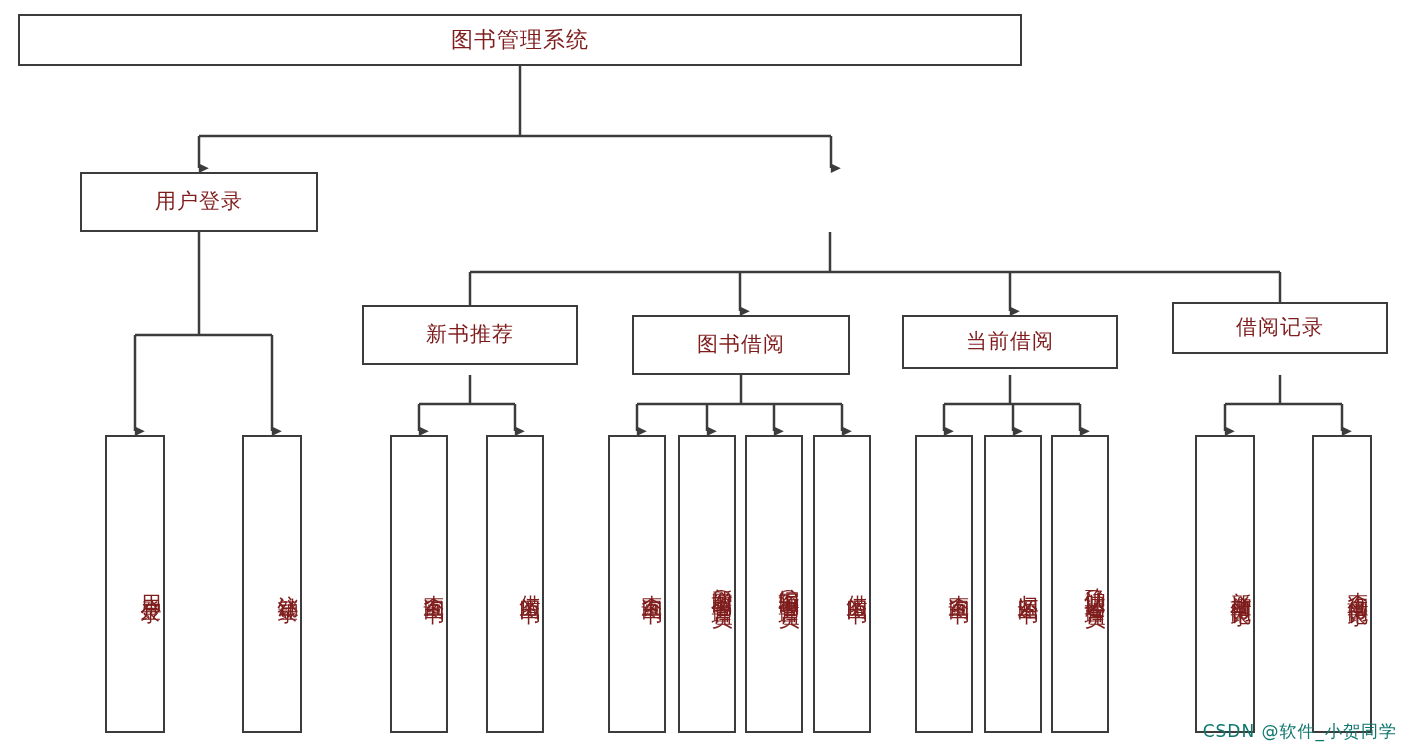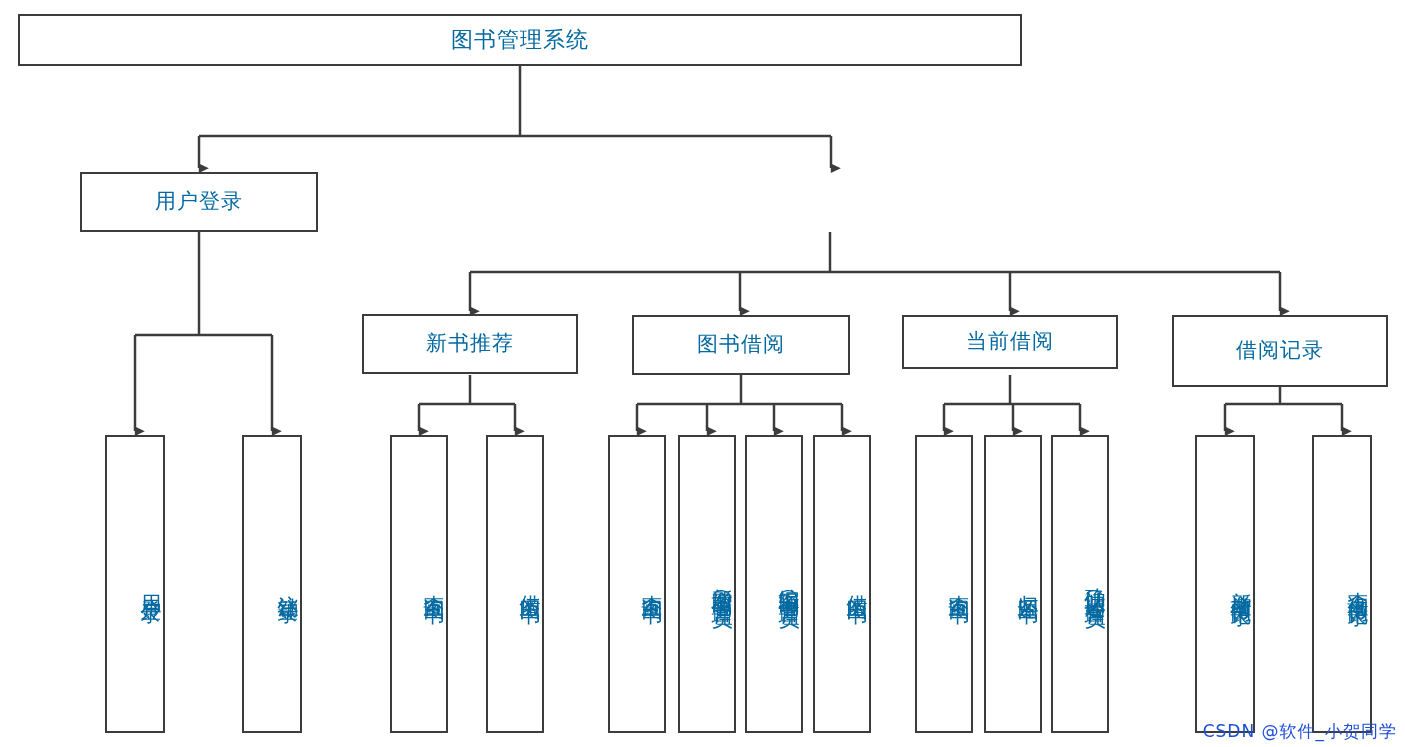--- a/index.html
+++ b/index.html
@@ -13,21 +13,21 @@
   #diagram{position:relative;width:1405px;height:747px;}
   #wires{position:absolute;left:0;top:0;width:1405px;height:747px;}
   .node{
     position:absolute;
     box-sizing:border-box;
     background:#ffffff;
     border:2.5px solid #3c3c3c;
     display:flex;
     align-items:center;
     justify-content:center;
-    color:#0369a1;
+    color:#7f1d1d;
   }
   .node.h{
     font-size:21px;
     letter-spacing:1px;
     line-height:1.2;
   }
   .node.root{font-size:22px;}
   .node.v{
     font-size:21px;
     writing-mode:vertical-rl;
@@ -41,21 +41,21 @@
   }
   .node.v .vtext{
     writing-mode:vertical-rl;
     text-orientation:upright;
   }
   .watermark{
     position:absolute;
     right:8px;
     bottom:4px;
     font-size:17px;
-    color:#1d4ed8;
+    color:#0f766e;
     letter-spacing:1px;
     white-space:nowrap;
     pointer-events:none;
   }
 </style>
 </head>
 <body>
 
 <div id="diagram">
   <svg id="wires" viewBox="0 0 1405 747" xmlns="http://www.w3.org/2000/svg">
@@ -109,30 +109,30 @@
   </svg>
 
   <div class="node h root" style="left:18px;top:14px;width:1004px;height:52px;">
     <span>图书管理系统</span>
   </div>
 
   <div class="node h" style="left:80px;top:172px;width:238px;height:60px;">
     <span>用户登录</span>
   </div>
 
-  <div class="node h" style="left:362px;top:314px;width:216px;height:60px;justify-content:center;">
+  <div class="node h" style="left:362px;top:305px;width:216px;height:60px;justify-content:center;">
     <span>新书推荐</span>
   </div>
   <div class="node h" style="left:632px;top:315px;width:218px;height:60px;">
     <span>图书借阅</span>
   </div>
   <div class="node h" style="left:902px;top:315px;width:216px;height:54px;">
     <span>当前借阅</span>
   </div>
-  <div class="node h" style="left:1172px;top:315px;width:216px;height:72px;">
+  <div class="node h" style="left:1172px;top:302px;width:216px;height:52px;">
     <span>借阅记录</span>
   </div>
 
   <div class="node v" style="left:105px;top:435px;width:60px;height:298px;">
     <span class="vtext">用户登录</span>
   </div>
   <div class="node v" style="left:242px;top:435px;width:60px;height:298px;">
     <span class="vtext">注销登录</span>
   </div>
 

